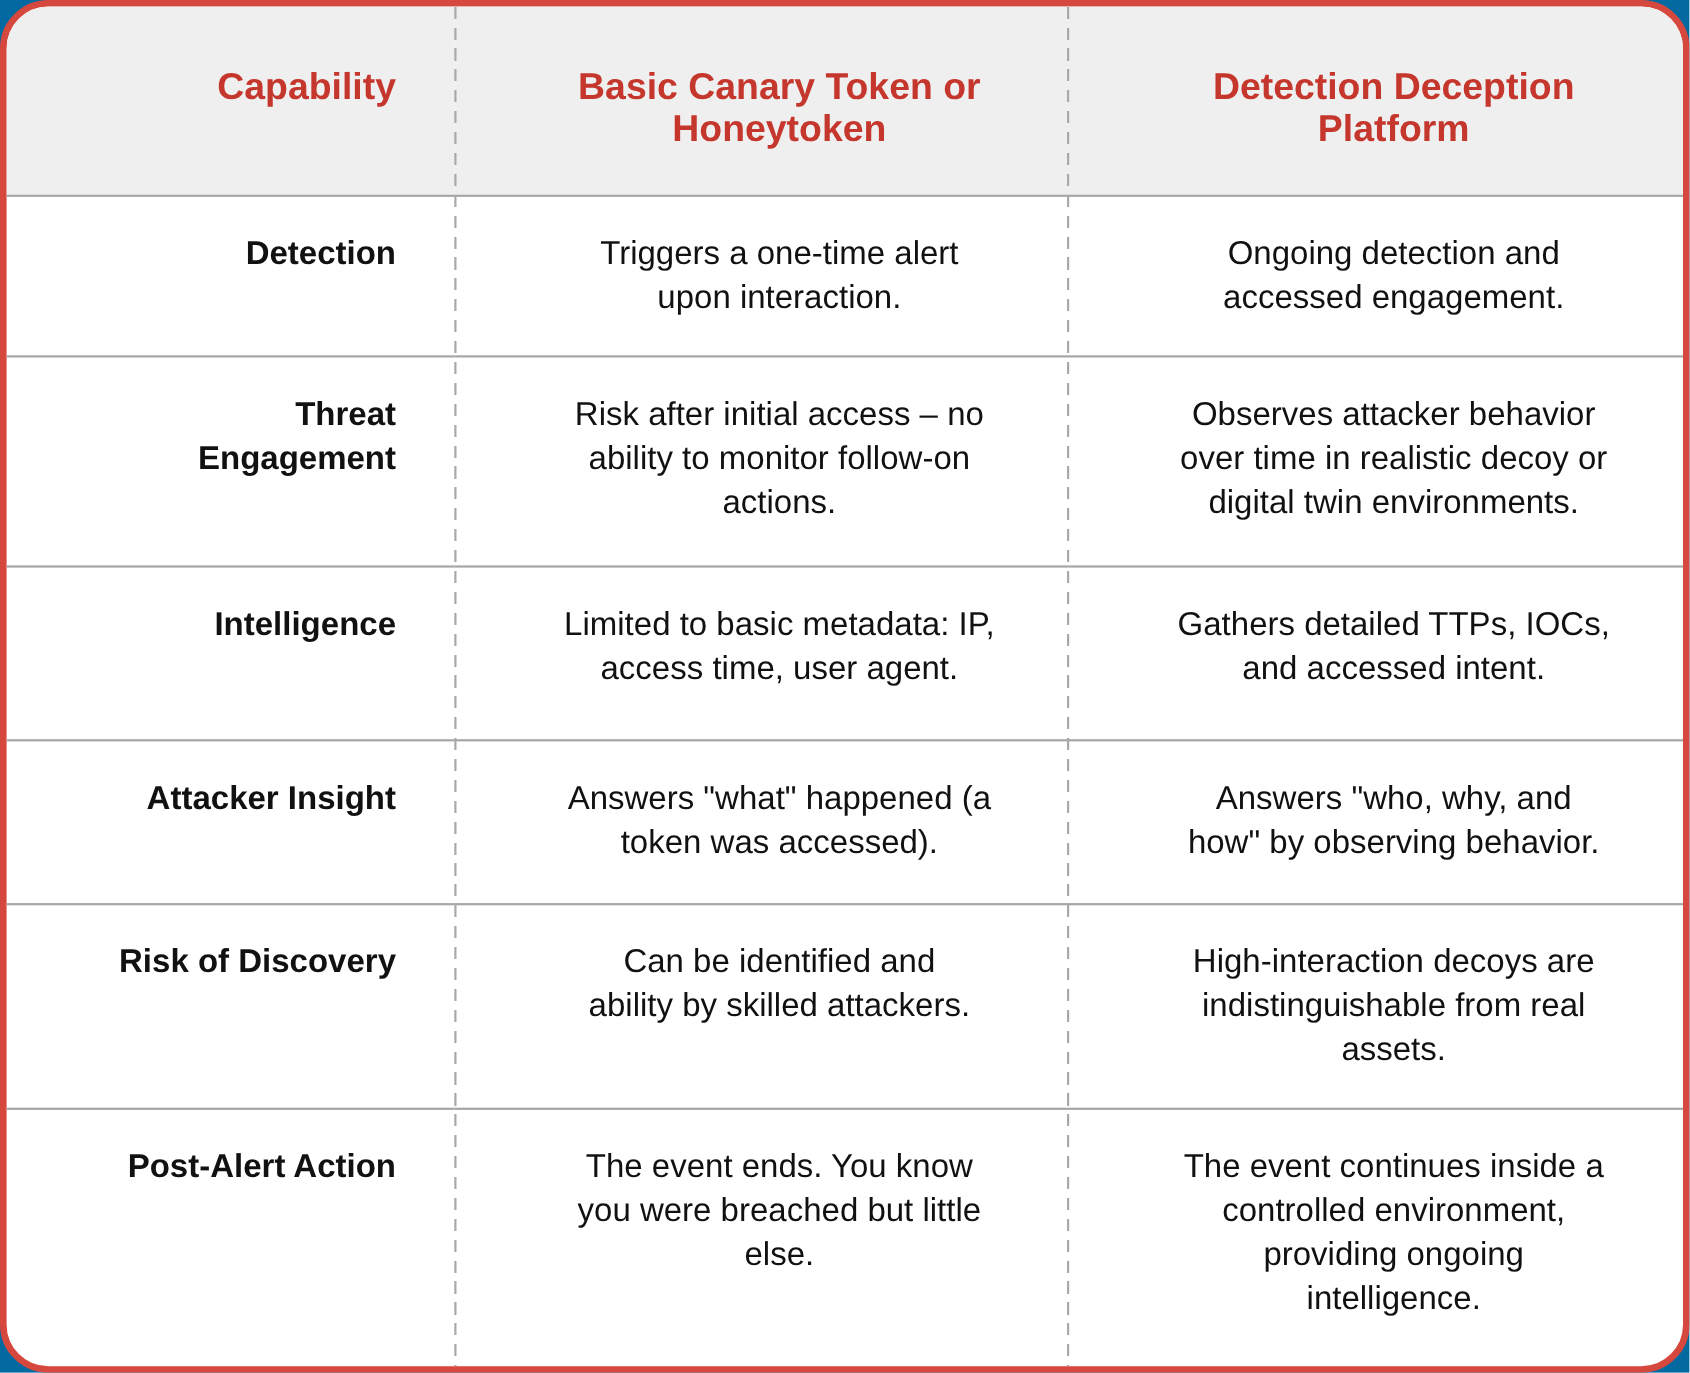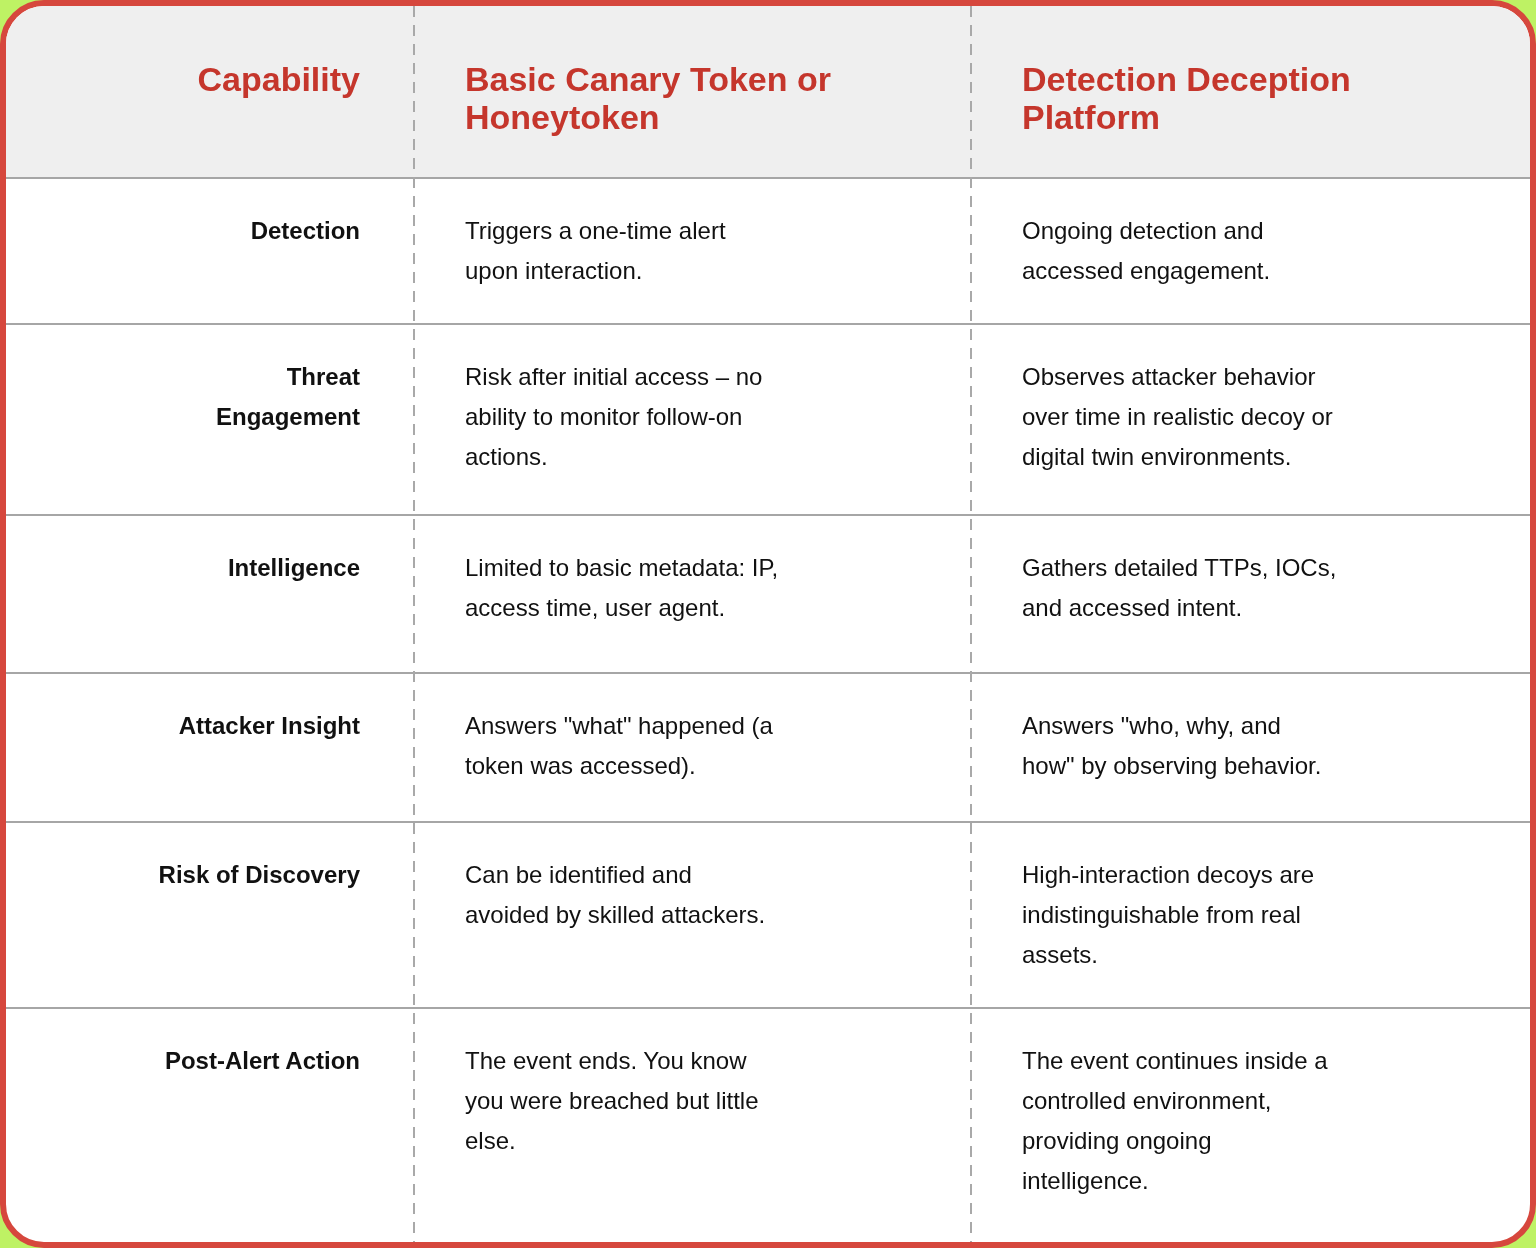--- a/index.html
+++ b/index.html
@@ -1,21 +1,21 @@
 <!DOCTYPE html>
 <html><head>
 <meta charset="utf-8">
 <style>
   html,body{margin:0;padding:0;background:#ffffff;}
   .canvas{
     position:relative;
     width:1536px;height:1248px;
     box-sizing:border-box;
     font-family:"Liberation Sans","DejaVu Sans",sans-serif;
-    background:#bef264;
+    background:#0369a1;
   }
   .frame{
     position:absolute;inset:0;
     box-sizing:border-box;
     border:6px solid #D6473D;
     border-radius:44px;
     overflow:hidden;
     background:#ffffff;
   }
   .grid{
@@ -23,34 +23,34 @@
     width:100%;height:100%;
     display:grid;
     grid-template-columns:407px 557px 1fr;
     grid-template-rows:171px 146px 191px 158px 149px 186px 1fr;
   }
   .row{display:contents;}
   .cell{
     box-sizing:border-box;
     white-space:pre-line;
     color:#111111;
-    font-size:24px;
+    font-size:30px;
     line-height:40px;
     padding-top:32px;
     overflow:hidden;
   }
   .body-cell{border-top:2px solid #A6A6A6;}
   .cap{
     text-align:right;
     padding-right:53px;
     padding-left:16px;
     font-weight:bold;
   }
   .desc{
-    text-align:left;
+    text-align:center;
     padding-left:52px;
     padding-right:18px;
   }
   .header-cell{
     background:#EFEFEF;
     color:#C5362C;
     font-weight:bold;
     font-size:34px;
     line-height:38px;
     padding-top:54px;
@@ -111,21 +111,21 @@
         <div class="cell body-cell cap">Attacker Insight</div>
         <div class="cell body-cell desc">Answers "what" happened (a
 token was accessed).</div>
         <div class="cell body-cell desc">Answers "who, why, and
 how" by observing behavior.</div>
       </div>
 
       <div class="row">
         <div class="cell body-cell cap">Risk of Discovery</div>
         <div class="cell body-cell desc">Can be identified and
-avoided by skilled attackers.</div>
+ability by skilled attackers.</div>
         <div class="cell body-cell desc">High-interaction decoys are
 indistinguishable from real
 assets.</div>
       </div>
 
       <div class="row">
         <div class="cell body-cell cap">Post-Alert Action</div>
         <div class="cell body-cell desc">The event ends. You know
 you were breached but little
 else.</div>

